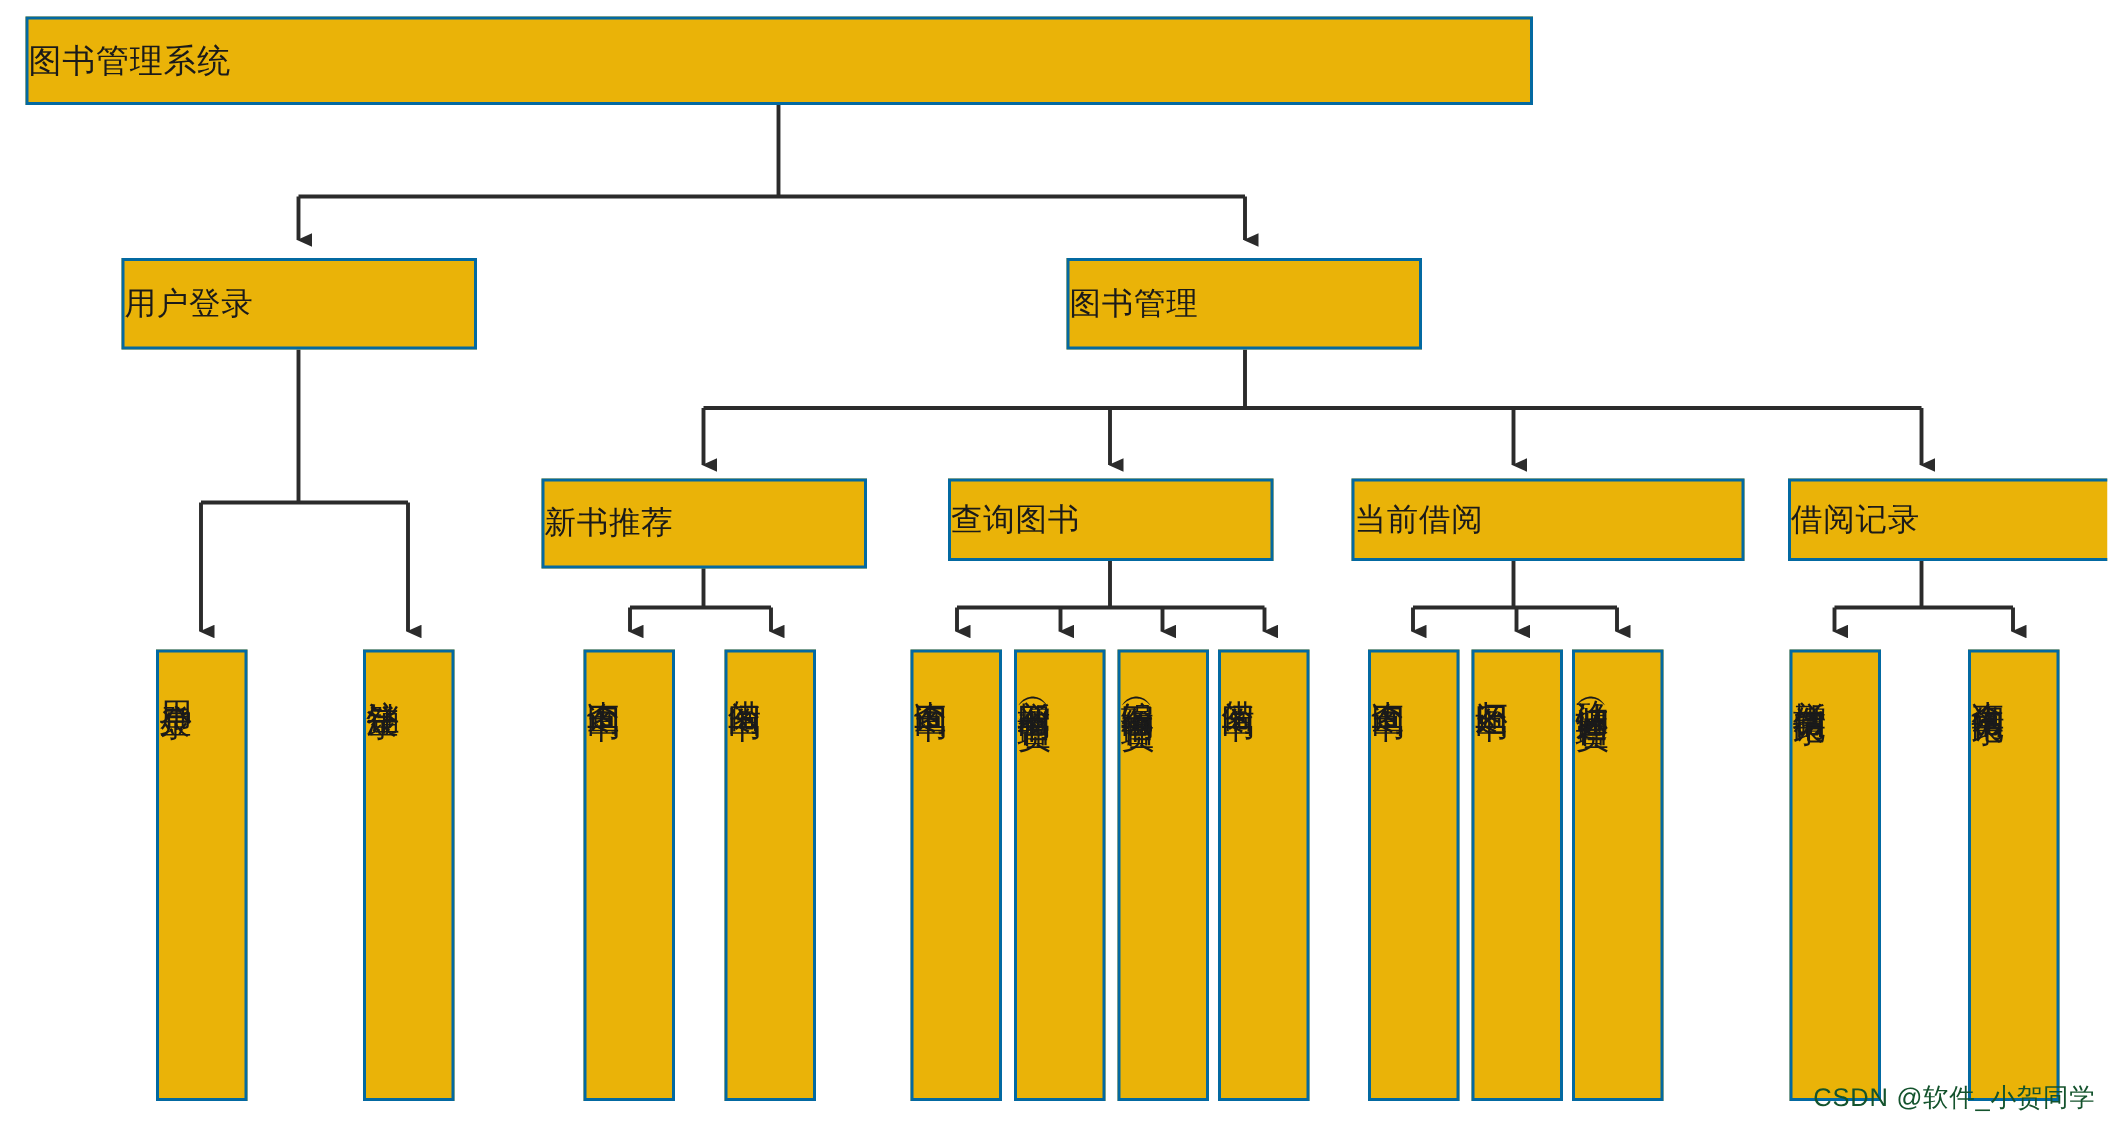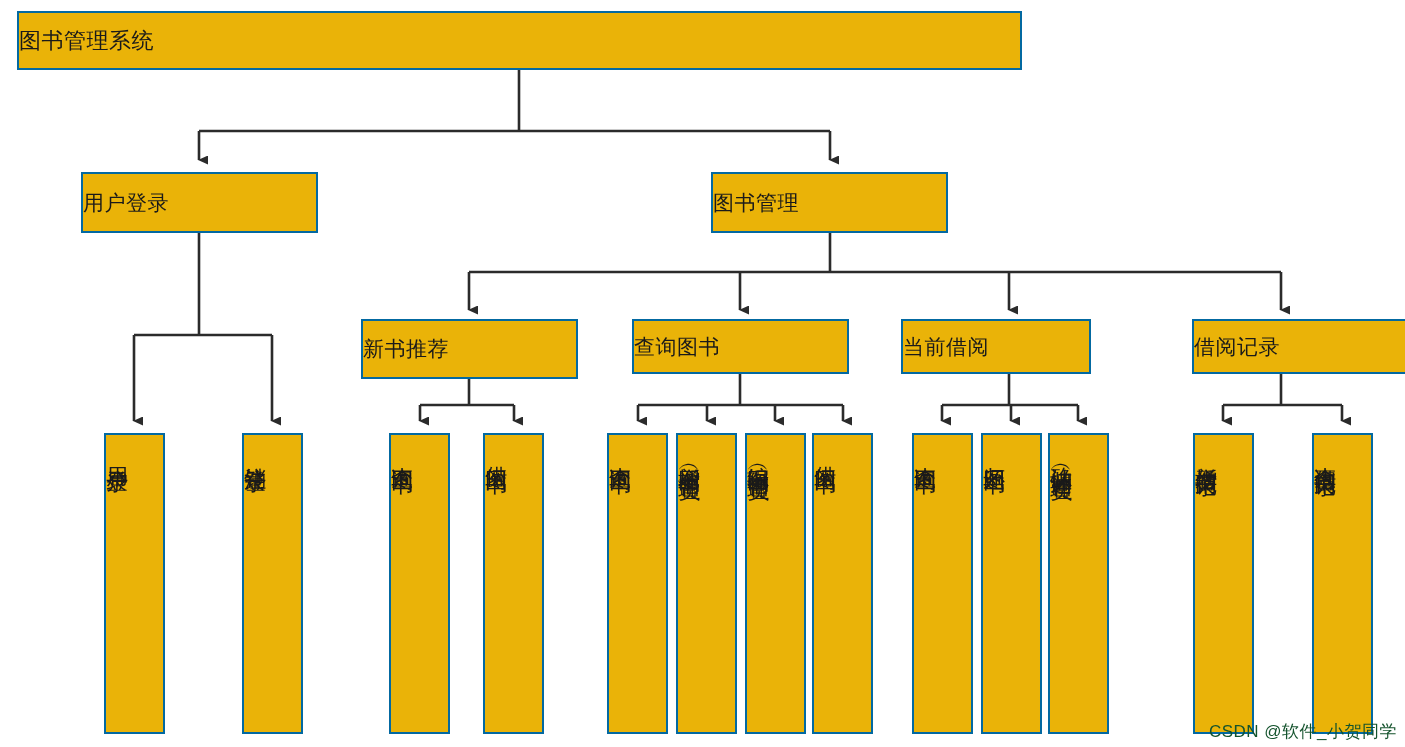--- a/index.html
+++ b/index.html
@@ -131,21 +131,21 @@
   <div class="node horizontal" style="left:711px; top:172px; width:237px; height:61px;">
     <span class="node-label">图书管理</span>
   </div>
 
   <div class="node horizontal" style="left:361px; top:319px; width:217px; height:60px;">
     <span class="node-label">新书推荐</span>
   </div>
   <div class="node horizontal" style="left:632px; top:319px; width:217px; height:55px;">
     <span class="node-label">查询图书</span>
   </div>
-  <div class="node horizontal" style="left:901px; top:319px; width:190px; height:55px;">
+  <div class="node horizontal" style="left:901px; top:319px; width:262px; height:55px;">
     <span class="node-label">当前借阅</span>
   </div>
   <div class="node horizontal" style="left:1172px; top:319px; width:217px; height:55px;margin-left:20px;">
     <span class="node-label">借阅记录</span>
   </div>
 
   <div class="node vertical" style="left:104px; top:433px; width:61px; height:301px;">
     <span class="node-label">用户登录</span>
   </div>
   <div class="node vertical" style="left:242px; top:433px; width:61px; height:301px;">

